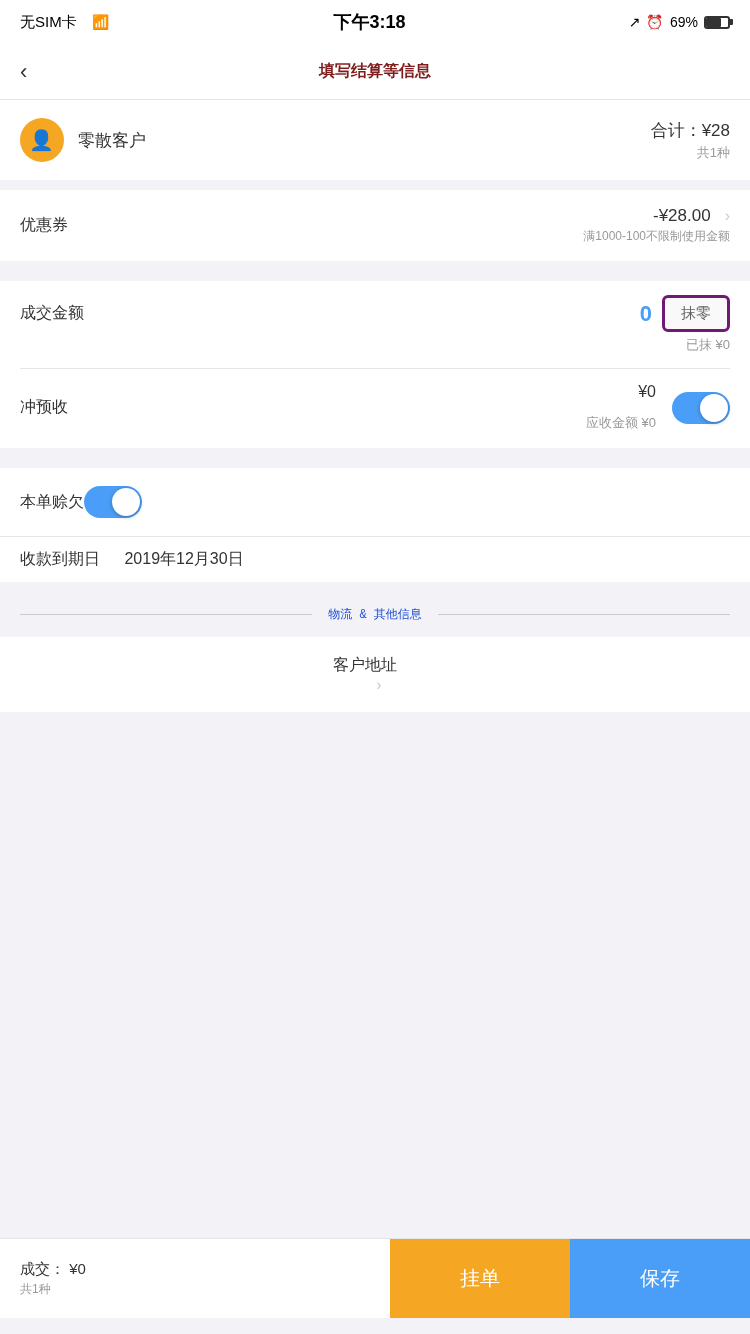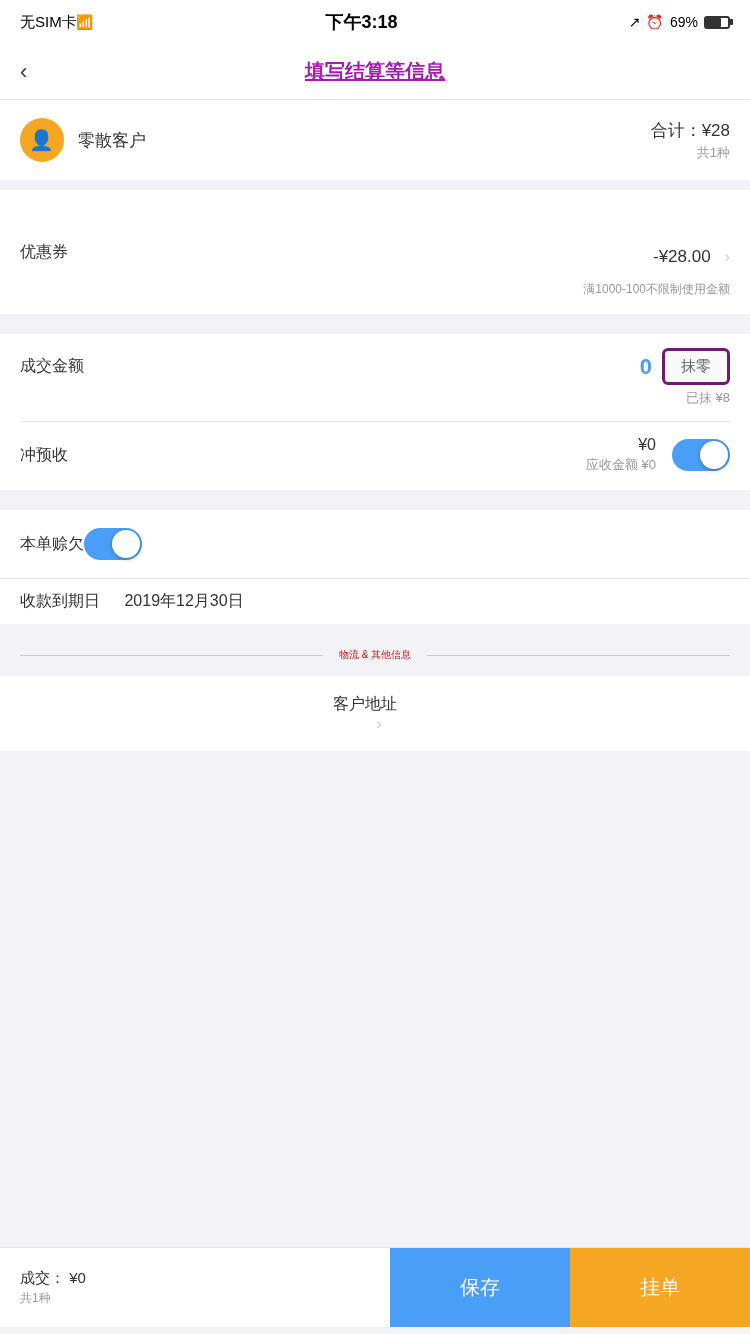--- a/index.html
+++ b/index.html
@@ -17,21 +17,21 @@
     .status-bar {
       height: 44px;
       background: #fff;
       display: flex;
       align-items: center;
       justify-content: space-between;
       padding: 0 20px;
       font-size: 15px;
       font-weight: 500;
     }
-    .status-left { display: flex; align-items: center; gap: 0; }
+    .status-left { display: flex; align-items: center; gap: 16px; }
     .status-center { font-size: 18px; font-weight: 600; }
     .status-right { display: flex; align-items: center; gap: 6px; font-size: 14px; }
     .battery-icon {
       width: 26px; height: 13px; border: 2px solid #333; border-radius: 3px;
       position: relative; display: inline-block;
     }
     .battery-icon::after {
       content: '';
       position: absolute; right: -5px; top: 50%; transform: translateY(-50%);
       width: 3px; height: 6px; background: #333; border-radius: 0 1px 1px 0;
@@ -49,21 +49,21 @@
       justify-content: center;
       border-bottom: 1px solid #e5e5e5;
       position: relative;
     }
     .nav-back {
       position: absolute; left: 20px;
       font-size: 22px; color: #333; cursor: pointer;
       display: flex; align-items: center;
     }
     .nav-title {
-      font-size: 20px; font-weight: 600; color: #a21caf; text-decoration: underline;
+      font-size: 16px; font-weight: 600; color: #7f1d1d;
     }
 
     
     .content {
       padding-bottom: 100px;
     }
 
     
     .section-white {
       background: #fff;
@@ -114,21 +114,21 @@
       align-items: center;
       justify-content: space-between;
       padding: 16px 20px;
       background: #fff;
       min-height: 60px;
     }
     .row-label {
       font-size: 16px; color: #333;
     }
     .row-right {
-      display: flex; align-items: center; gap: 12px; flex-direction: column; align-items: flex-end; margin-top: 41px;
+      display: flex; align-items: center; gap: 0; flex-direction: column; align-items: flex-end;
     }
     .row-right-inline {
       display: flex; align-items: center; gap: 10px;
     }
     .coupon-amount {
       font-size: 17px; color: #333; font-weight: 500;
     }
     .coupon-desc {
       font-size: 12px; color: #999; margin-top: 2px;
     }
@@ -165,21 +165,21 @@
     .prepay-right {
       display: flex; align-items: center; gap: 16px;
     }
     .prepay-vals {
       text-align: right;
     }
     .prepay-val {
       font-size: 16px; color: #333; font-weight: 500;
     }
     .prepay-sub {
-      font-size: 13px; color: #999; margin-top: 2px;
+      font-size: 13px; color: #999; margin-top: 13px;
     }
 
     
     .toggle {
       width: 58px; height: 32px; border-radius: 16px;
       background: #4a9ef7; position: relative; cursor: pointer;
       display: inline-block;
     }
     .toggle-knob {
       width: 28px; height: 28px; border-radius: 50%; background: #fff;
@@ -207,39 +207,39 @@
 
     
     .logistics-header {
       padding: 14px 20px; background: #f2f2f7;
       display: flex; align-items: center; justify-content: center;
     }
     .logistics-line {
       flex: 1; height: 1px; background: #ccc;
     }
     .logistics-label {
-      font-size: 10px; color: #b91c1c; padding: 0 16px;
+      font-size: 12px; color: #1d4ed8; padding: 0 16px; font-family: Liberation Mono, monospace;
     }
 
     
     .address-row {
       display: flex; align-items: center; justify-content: space-between;
       padding: 18px 16px; background: #fff; flex-direction: column;
     }
     .address-label {
       font-size: 16px; color: #333; white-space: nowrap; margin-right: 20px;
     }
     .address-value {
       font-size: 15px; color: #666; flex: 1; text-align: right;
     }
 
     
     .bottom-bar {
       position: fixed;
-      bottom: 7px; left: 0;
+      bottom: 16px; left: 0;
       width: 750px;
       height: 80px;
       background: #fff;
       display: flex;
       border-top: 1px solid #e5e5e5;
     }
     .bottom-info {
       flex: 1;
       display: flex; flex-direction: column;
       justify-content: center;
@@ -323,21 +323,21 @@
 
   <div class="section-white">
     <div class="deal-row">
       <div class="deal-top">
         <span class="row-label">成交金额</span>
         <div class="row-right-inline">
           <span class="deal-amount-val">0</span>
           <button class="round-btn">抹零</button>
         </div>
       </div>
-      <div class="deal-sub">已抹  ¥8</div>
+      <div class="deal-sub">已抹  ¥0</div>
     </div>
 
     <div class="divider"></div>
 
     <div class="prepay-row">
       <span class="row-label">冲预收</span>
       <div class="prepay-right">
         <div class="prepay-vals">
           <div class="prepay-val">¥0</div>
           <div class="prepay-sub">应收金额 ¥0</div>
@@ -380,15 +380,15 @@
 </div>
 
 <div class="bottom-bar">
   <div class="bottom-info">
     <div class="bottom-deal">
       <span>成交：</span>
       <span>¥0</span>
     </div>
     <div class="bottom-count">共1种</div>
   </div>
+  <button class="bottom-btn btn-hold">挂单</button>
   <button class="bottom-btn btn-save">保存</button>
-  <button class="bottom-btn btn-hold">挂单</button>
 </div>
 
 </body></html>

